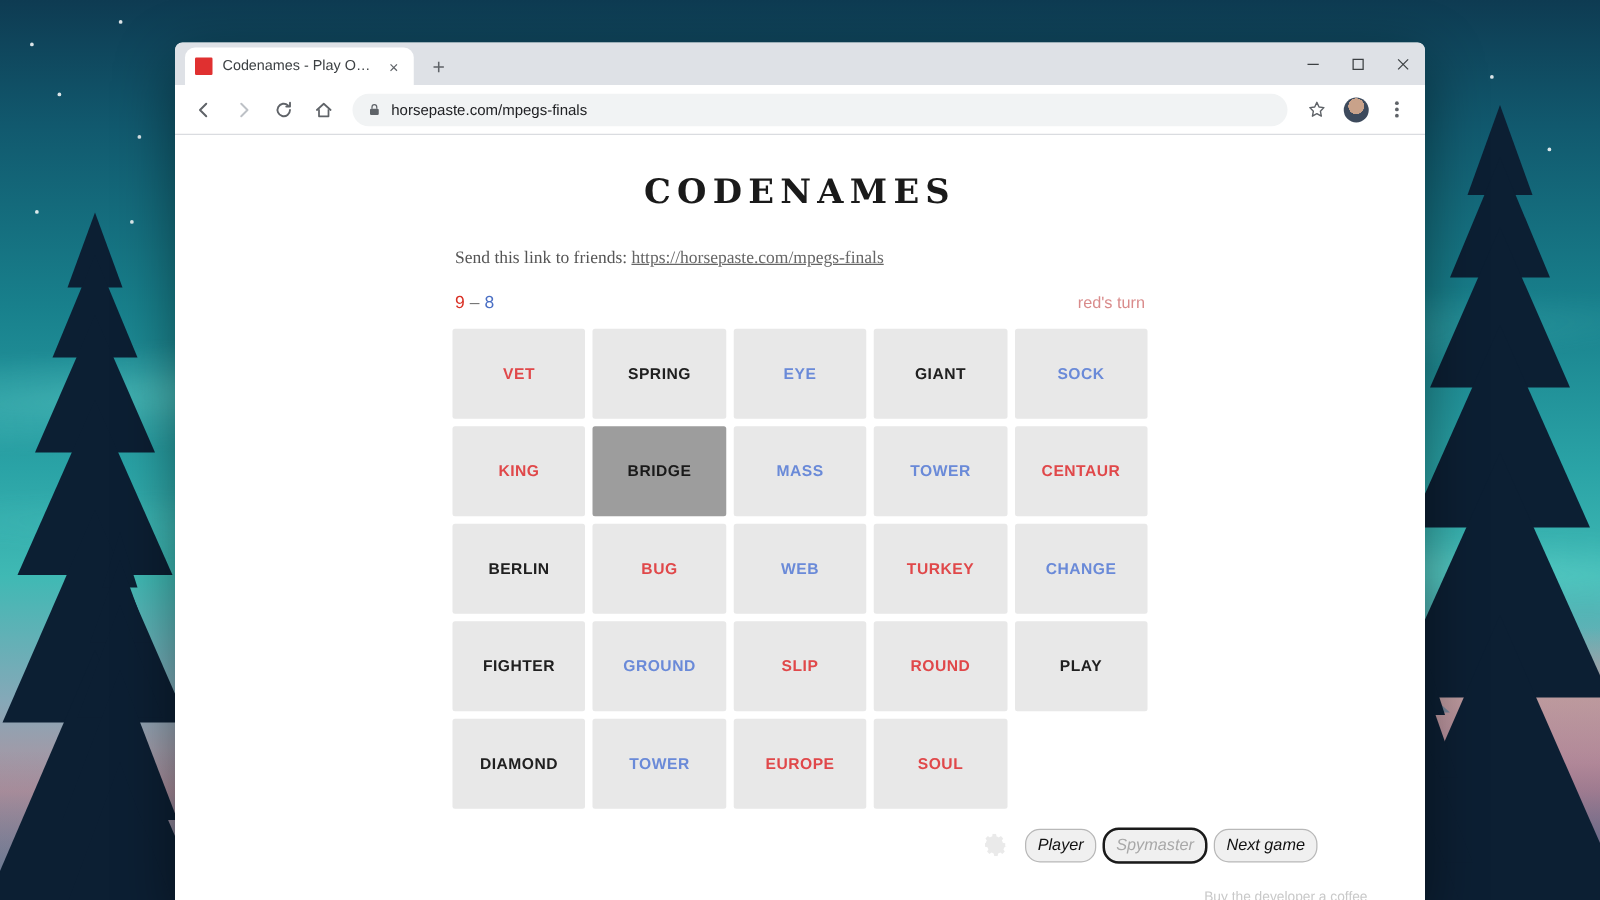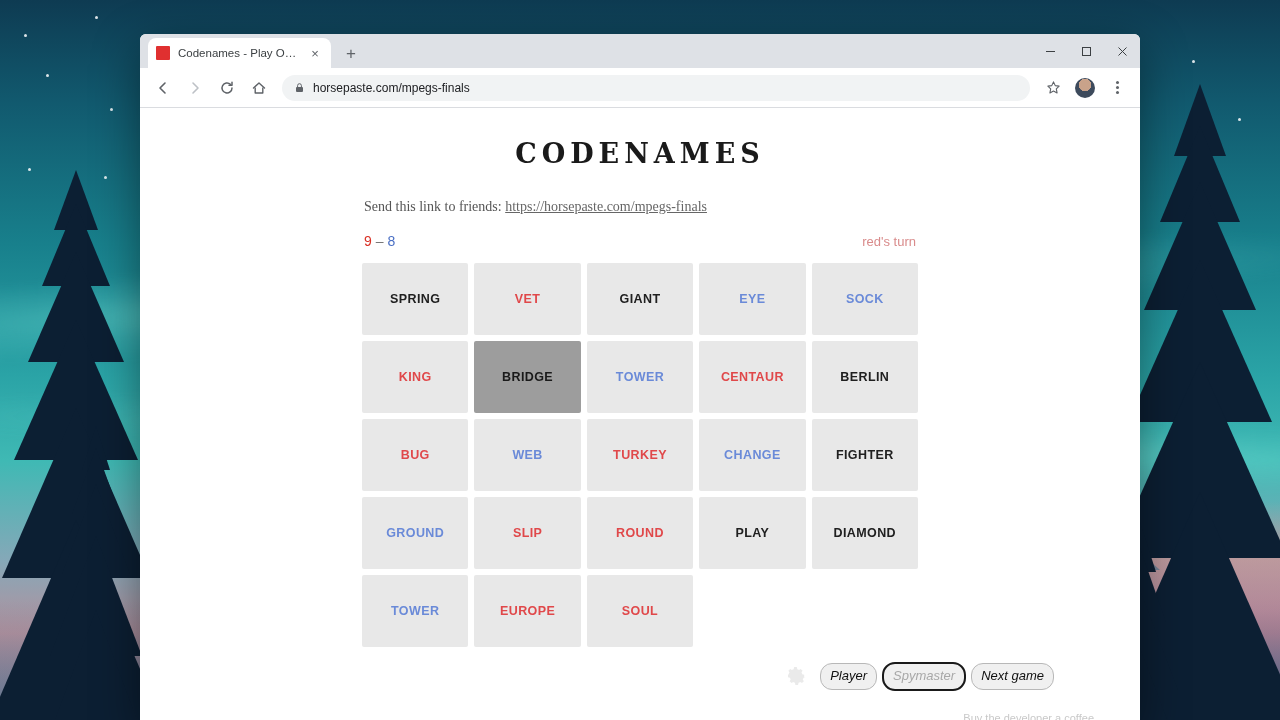--- a/index.html
+++ b/index.html
@@ -407,27 +407,28 @@
       </div>
 
       <div class="scorebar">
         <div class="score">
           <span class="red">9</span><span class="dash">–</span><span class="blue">8</span>
         </div>
         <div class="turn">red's turn</div>
       </div>
 
       <div class="board" id="board">
+          <div class="card red">VET</div>
           <div class="card black">SPRING</div>
-          <div class="card red">VET</div>
+          <div class="card blue">EYE</div>
           <div class="card black">GIANT</div>
-          <div class="card blue">EYE</div>
           <div class="card blue">SOCK</div>
           <div class="card red">KING</div>
           <div class="card black hover">BRIDGE</div>
+          <div class="card blue">MASS</div>
           <div class="card blue">TOWER</div>
           <div class="card red">CENTAUR</div>
           <div class="card black">BERLIN</div>
           <div class="card red">BUG</div>
           <div class="card blue">WEB</div>
           <div class="card red">TURKEY</div>
           <div class="card blue">CHANGE</div>
           <div class="card black">FIGHTER</div>
           <div class="card blue">GROUND</div>
           <div class="card red">SLIP</div>

